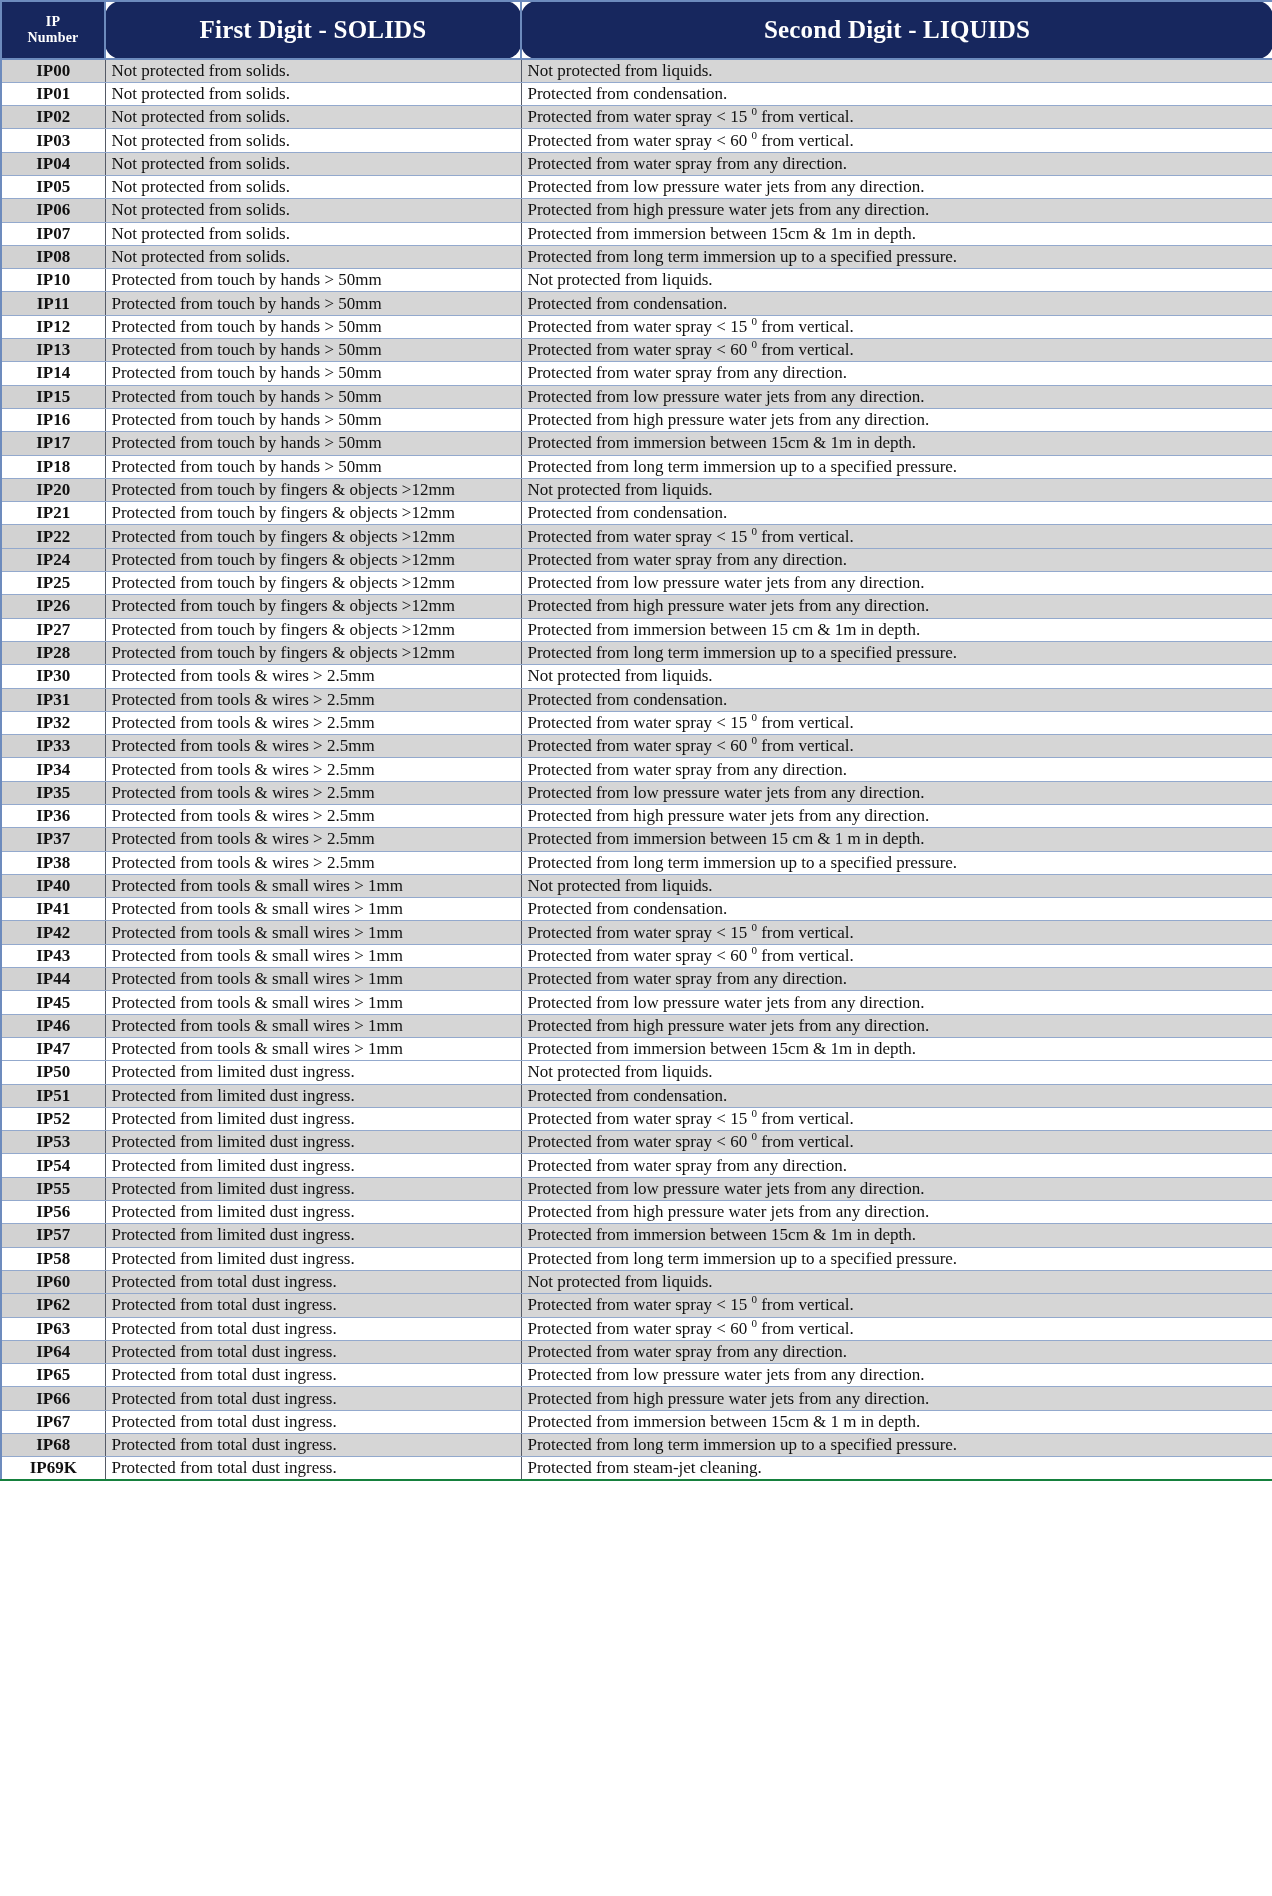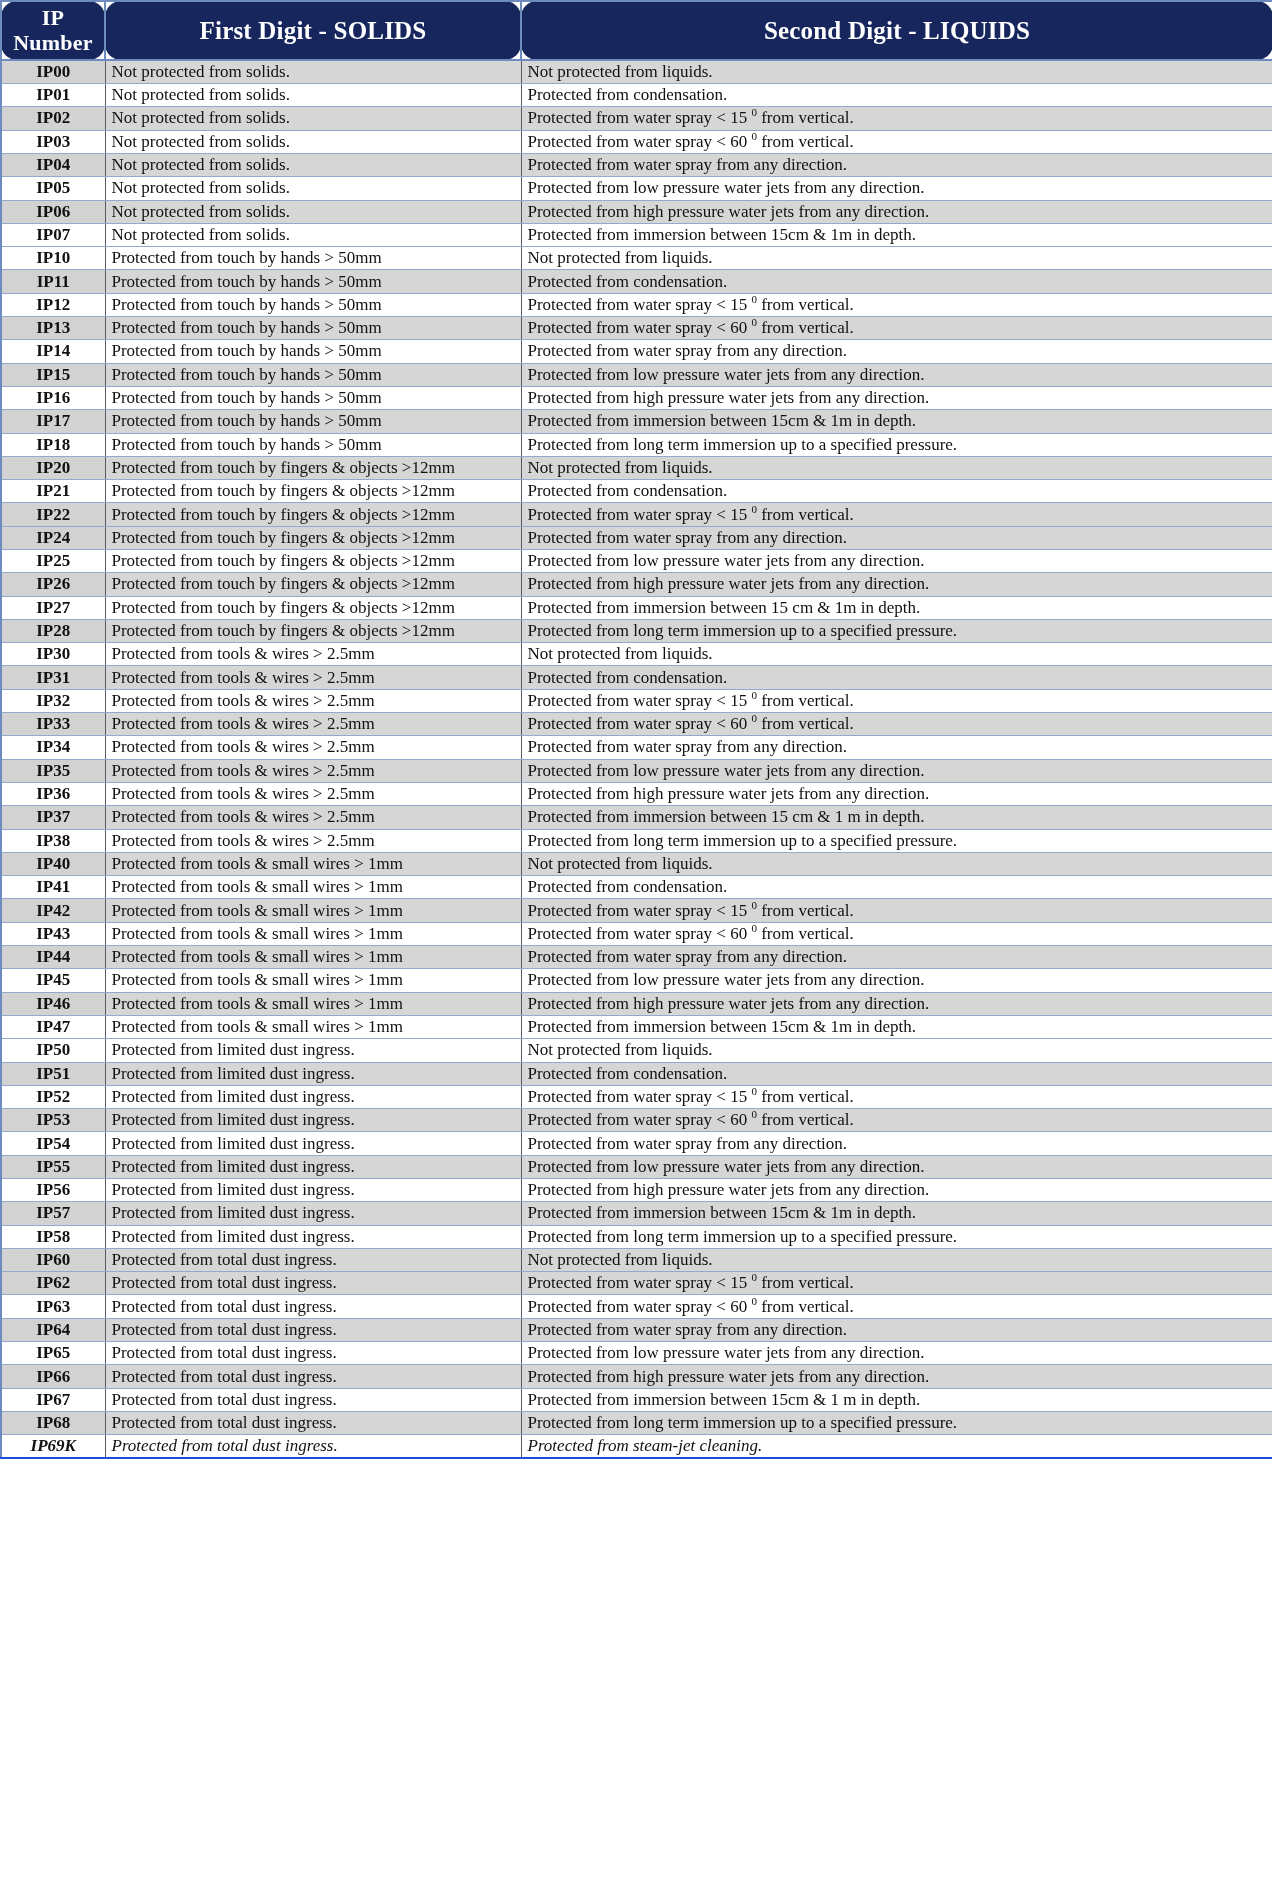--- a/index.html
+++ b/index.html
@@ -33,24 +33,23 @@
     background: #17275e;
     color: #ffffff;
     font-weight: bold;
     text-align: center;
     vertical-align: middle;
     border: 2px solid #6d8bbd;
     padding: 4px 6px;
     box-sizing: border-box;
   }
   th.h-num {
-    font-size: 22px;
+    font-size: 14px;
     line-height: 1.12;
     letter-spacing: 0.2px;
-    border-radius: 16px;
   }
   th.h-solid, th.h-liq {
     font-size: 25px;
     line-height: 1.1;
     letter-spacing: 0.2px;
     border-radius: 16px;
   }
   thead tr { height: 58px; }
 
   
@@ -81,21 +80,21 @@
   }
   td.c-solid {
     text-align: left;
     border-left: 1px solid #555a66;
     border-right: 1px solid #555a66;
   }
   td.c-liq {
     text-align: left;
     border-left: 1px solid #555a66;
   }
-  tbody tr:last-child td { border-bottom: 2px solid #1d4ed8; font-style: italic; }
+  tbody tr:last-child td { border-bottom: 2px solid #15803d; }
 
   sup.deg {
     font-size: 11px;
     vertical-align: super;
     line-height: 0;
   }
 </style>
 </head>
 <body>
 
@@ -150,20 +149,25 @@
         <tr class="shade">
           <td class="c-num">IP06</td>
           <td class="c-solid">Not protected from solids.</td>
           <td class="c-liq">Protected from high pressure water jets from any direction.</td>
         </tr>
         <tr class="plain">
           <td class="c-num">IP07</td>
           <td class="c-solid">Not protected from solids.</td>
           <td class="c-liq">Protected from immersion between 15cm &amp; 1m in depth.</td>
         </tr>
+        <tr class="shade">
+          <td class="c-num">IP08</td>
+          <td class="c-solid">Not protected from solids.</td>
+          <td class="c-liq">Protected from long term immersion up to a specified pressure.</td>
+        </tr>
         <tr class="plain">
           <td class="c-num">IP10</td>
           <td class="c-solid">Protected from touch by hands &gt; 50mm</td>
           <td class="c-liq">Not protected from liquids.</td>
         </tr>
         <tr class="shade">
           <td class="c-num">IP11</td>
           <td class="c-solid">Protected from touch by hands &gt; 50mm</td>
           <td class="c-liq">Protected from condensation.</td>
         </tr>

